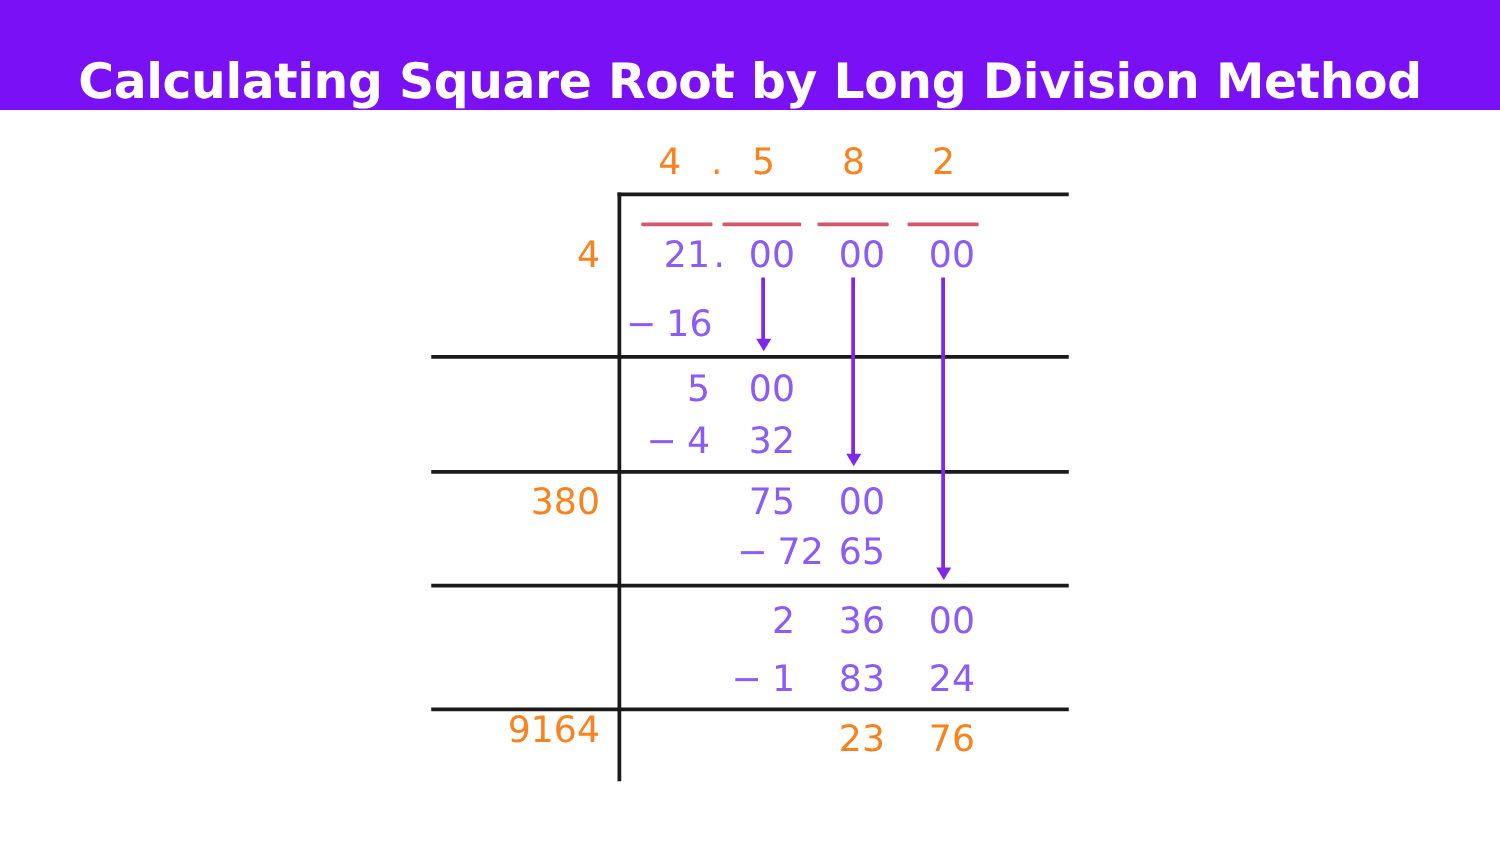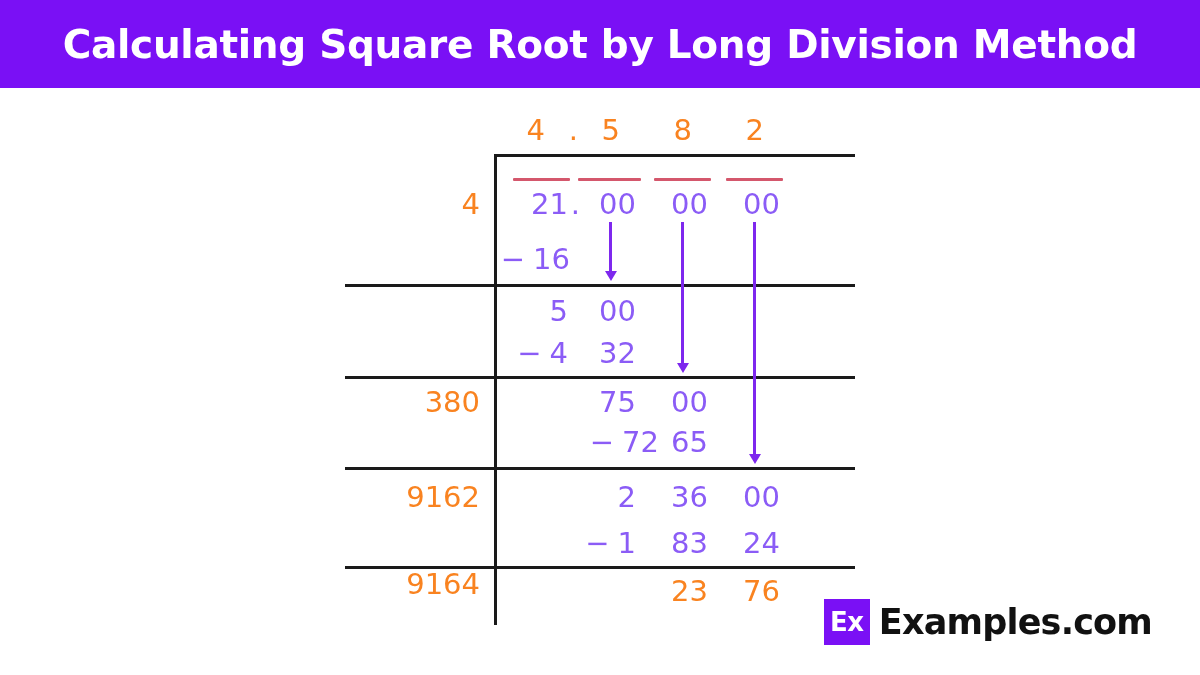--- a/index.html
+++ b/index.html
@@ -20,21 +20,21 @@
   }
 
   
   #header-banner {
     position: absolute;
     left: 0; top: 0;
     width: 1200px;
     height: 88px;
     background: #7A10F5;
     display: flex;
-    align-items: center;
+    align-items: flex-end;
     justify-content: center;
   }
   #header-title {
     color: #ffffff;
     font-size: 39px;
     font-weight: 700;
     letter-spacing: -0.3px;
     font-family: "DejaVu Sans", "Liberation Sans", sans-serif;
     white-space: nowrap;
   }
@@ -159,21 +159,20 @@
     <div class="overbar" style="left:726px; top:90px; width:57px;"></div>
 
     <div class="num purple cell-r" style="left:510px; top:116px; width:58px;">21</div>
     <div class="num purple cell-r" style="left:558px; top:116px; width:22px;">.</div>
     <div class="num purple cell-r" style="left:578px; top:116px; width:58px;">00</div>
     <div class="num purple cell-r" style="left:650px; top:116px; width:58px;">00</div>
     <div class="num purple cell-r" style="left:722px; top:116px; width:58px;">00</div>
 
     <div class="num orange cell-r" style="left:360px; top:116px; width:120px;">4</div>
     <div class="num orange cell-r" style="left:360px; top:314px; width:120px;">380</div>
-    <div class="num orange cell-r" style="left:360px; top:409px; width:120px;">9162</div>
     <div class="num orange cell-r" style="left:360px; top:496px; width:120px;">9164</div>
 
     <div class="num purple cell-r" style="left:495px; top:171px; width:75px;"><span>−</span><span style="display:inline-block;width:8px;"></span><span>16</span></div>
 
     <div class="hline" style="left:345px; top:196px; width:510px;"></div>
 
     <div class="num purple cell-r" style="left:510px; top:223px; width:58px;">5</div>
     <div class="num purple cell-r" style="left:578px; top:223px; width:58px;">00</div>
 
     <div class="num purple cell-r" style="left:495px; top:265px; width:73px;"><span>−</span><span style="display:inline-block;width:8px;"></span><span>4</span></div>
@@ -201,18 +200,14 @@
 
     <div class="num orange cell-r" style="left:650px; top:503px; width:58px;">23</div>
     <div class="num orange cell-r" style="left:722px; top:503px; width:58px;">76</div>
 
     <div class="arrow" style="left:609px; top:134px; height:50px;"></div>
     <div class="arrow" style="left:681px; top:134px; height:142px;"></div>
     <div class="arrow" style="left:753px; top:134px; height:233px;"></div>
 
   </div>
 
-  <div id="logo">
-    <div id="logo-mark">Ex</div>
-    <div id="logo-text">Examples.com</div>
-  </div>
 
 </div>
 
 </body></html>

